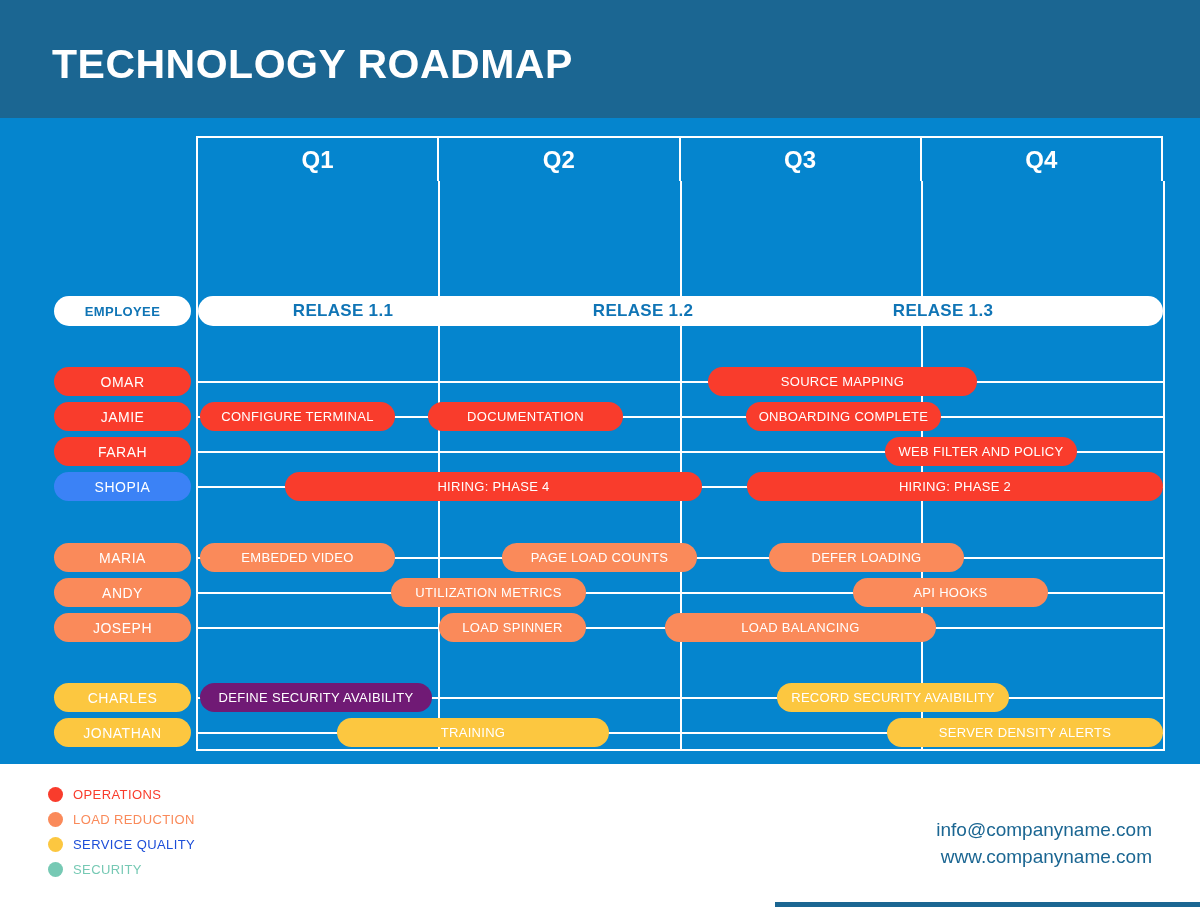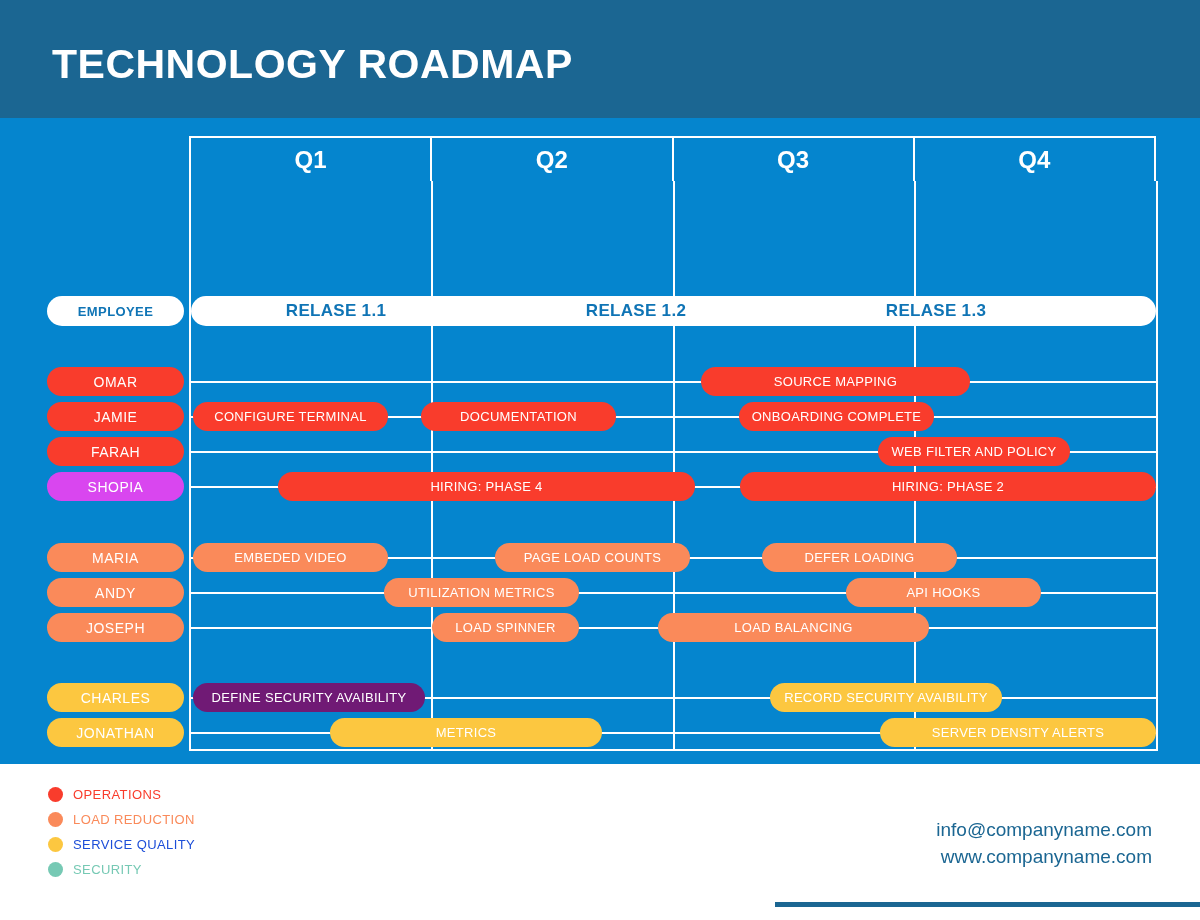--- a/index.html
+++ b/index.html
@@ -16,21 +16,21 @@
     position: absolute; left: 0; top: 0; width: 1200px; height: 118px;
     background: #1b6692;
   }
   .header-title {
     position: absolute; left: 52px; top: 41px;
     font-size: 41px; font-weight: bold; color: #ffffff;
     letter-spacing: 0.5px;
   }
 
   
-  .chart { position: absolute; left: 1px; top: 118px; width: 1008px; height: 646px; }
+  .chart { position: absolute; left: 8px; top: 118px; width: 1008px; height: 646px; }
 
   
   .qhead {
     position: absolute; left: 188px; top: 18px; width: 967px; height: 45px;
     display: flex;
   }
   .qcell {
     flex: 1 1 0; display: flex; align-items: center; justify-content: center;
     color: #ffffff; font-size: 24px; font-weight: bold;
     border-left: 2px solid #ffffff; border-top: 2px solid #ffffff;
@@ -143,38 +143,38 @@
 
     <div id="rows">
         <div class="name-pill" style="top: 249px; background: rgb(249, 60, 44);">OMAR</div>
         <div class="task-bar" style="left: 700px; width: 269px; top: 249px; background: rgb(249, 60, 44);">SOURCE MAPPING</div>
         <div class="name-pill" style="top: 284px; background: rgb(249, 60, 44);">JAMIE</div>
         <div class="task-bar" style="left: 192px; width: 195px; top: 284px; background: rgb(249, 60, 44);">CONFIGURE TERMINAL</div>
         <div class="task-bar" style="left: 420px; width: 195px; top: 284px; background: rgb(249, 60, 44);">DOCUMENTATION</div>
         <div class="task-bar" style="left: 738px; width: 195px; top: 284px; background: rgb(249, 60, 44);">ONBOARDING COMPLETE</div>
         <div class="name-pill" style="top: 319px; background: rgb(249, 60, 44);">FARAH</div>
         <div class="task-bar" style="left: 877px; width: 192px; top: 319px; background: rgb(249, 60, 44);">WEB FILTER AND POLICY</div>
-        <div class="name-pill" style="top: 354px; background: #d946ef;">SHOPIA</div>
+        <div class="name-pill" style="top: 354px; background: #3b82f6;">SHOPIA</div>
         <div class="task-bar" style="left: 277px; width: 417px; top: 354px; background: rgb(249, 60, 44);">HIRING: PHASE 4</div>
         <div class="task-bar" style="left: 739px; width: 416px; top: 354px; background: rgb(249, 60, 44);">HIRING: PHASE 2</div>
         <div class="name-pill" style="top: 425px; background: rgb(250, 138, 90);">MARIA</div>
         <div class="task-bar" style="left: 192px; width: 195px; top: 425px; background: rgb(250, 138, 90);">EMBEDED VIDEO</div>
         <div class="task-bar" style="left: 494px; width: 195px; top: 425px; background: rgb(250, 138, 90);">PAGE LOAD COUNTS</div>
         <div class="task-bar" style="left: 761px; width: 195px; top: 425px; background: rgb(250, 138, 90);">DEFER LOADING</div>
         <div class="name-pill" style="top: 460px; background: rgb(250, 138, 90);">ANDY</div>
         <div class="task-bar" style="left: 383px; width: 195px; top: 460px; background: rgb(250, 138, 90);">UTILIZATION METRICS</div>
         <div class="task-bar" style="left: 845px; width: 195px; top: 460px; background: rgb(250, 138, 90);">API HOOKS</div>
         <div class="name-pill" style="top: 495px; background: rgb(250, 138, 90);">JOSEPH</div>
         <div class="task-bar" style="left: 431px; width: 147px; top: 495px; background: rgb(250, 138, 90);">LOAD SPINNER</div>
         <div class="task-bar" style="left: 657px; width: 271px; top: 495px; background: rgb(250, 138, 90);">LOAD BALANCING</div>
         <div class="name-pill" style="top: 565px; background: rgb(252, 199, 64);">CHARLES</div>
         <div class="task-bar" style="left: 192px; width: 232px; top: 565px; background: #701a75;">DEFINE SECURITY AVAIBILITY</div>
         <div class="task-bar" style="left: 769px; width: 232px; top: 565px; background: rgb(252, 199, 64);">RECORD SECURITY AVAIBILITY</div>
         <div class="name-pill" style="top: 600px; background: rgb(252, 199, 64);">JONATHAN</div>
-        <div class="task-bar" style="left: 329px; width: 272px; top: 600px; background: rgb(252, 199, 64);">METRICS</div>
+        <div class="task-bar" style="left: 329px; width: 272px; top: 600px; background: rgb(252, 199, 64);">TRAINING</div>
         <div class="task-bar" style="left: 879px; width: 276px; top: 600px; background: rgb(252, 199, 64);">SERVER DENSITY ALERTS</div>
         <div class="name-pill" style="top: 671px; background: rgb(118, 201, 180);">JUSTIN</div>
         <div class="task-bar" style="left: 236px; width: 271px; top: 671px; background: rgb(118, 201, 180);">MEASURE SECURITY AVAIBILITY</div>
         <div class="task-bar" style="left: 528px; width: 195px; top: 671px; background: rgb(118, 201, 180);">ISO CERTIFICATION</div>
         <div class="task-bar" style="left: 851px; width: 231px; top: 671px; background: rgb(118, 201, 180);">SECURITY LOG FILTER</div>
         <div class="name-pill" style="top: 706px; background: rgb(118, 201, 180);">EDWARD</div>
         <div class="task-bar" style="left: 192px; width: 231px; top: 706px; background: rgb(118, 201, 180);">EMPLOYEE TRAINING</div>
         <div class="task-bar" style="left: 560px; width: 231px; top: 706px; background: rgb(118, 201, 180);">PASSWORD STRENGTH</div>
         <div class="task-bar" style="left: 824px; width: 231px; top: 706px; background: rgb(118, 201, 180);">CONTENT SECURITY POLICY</div>
       </div>

